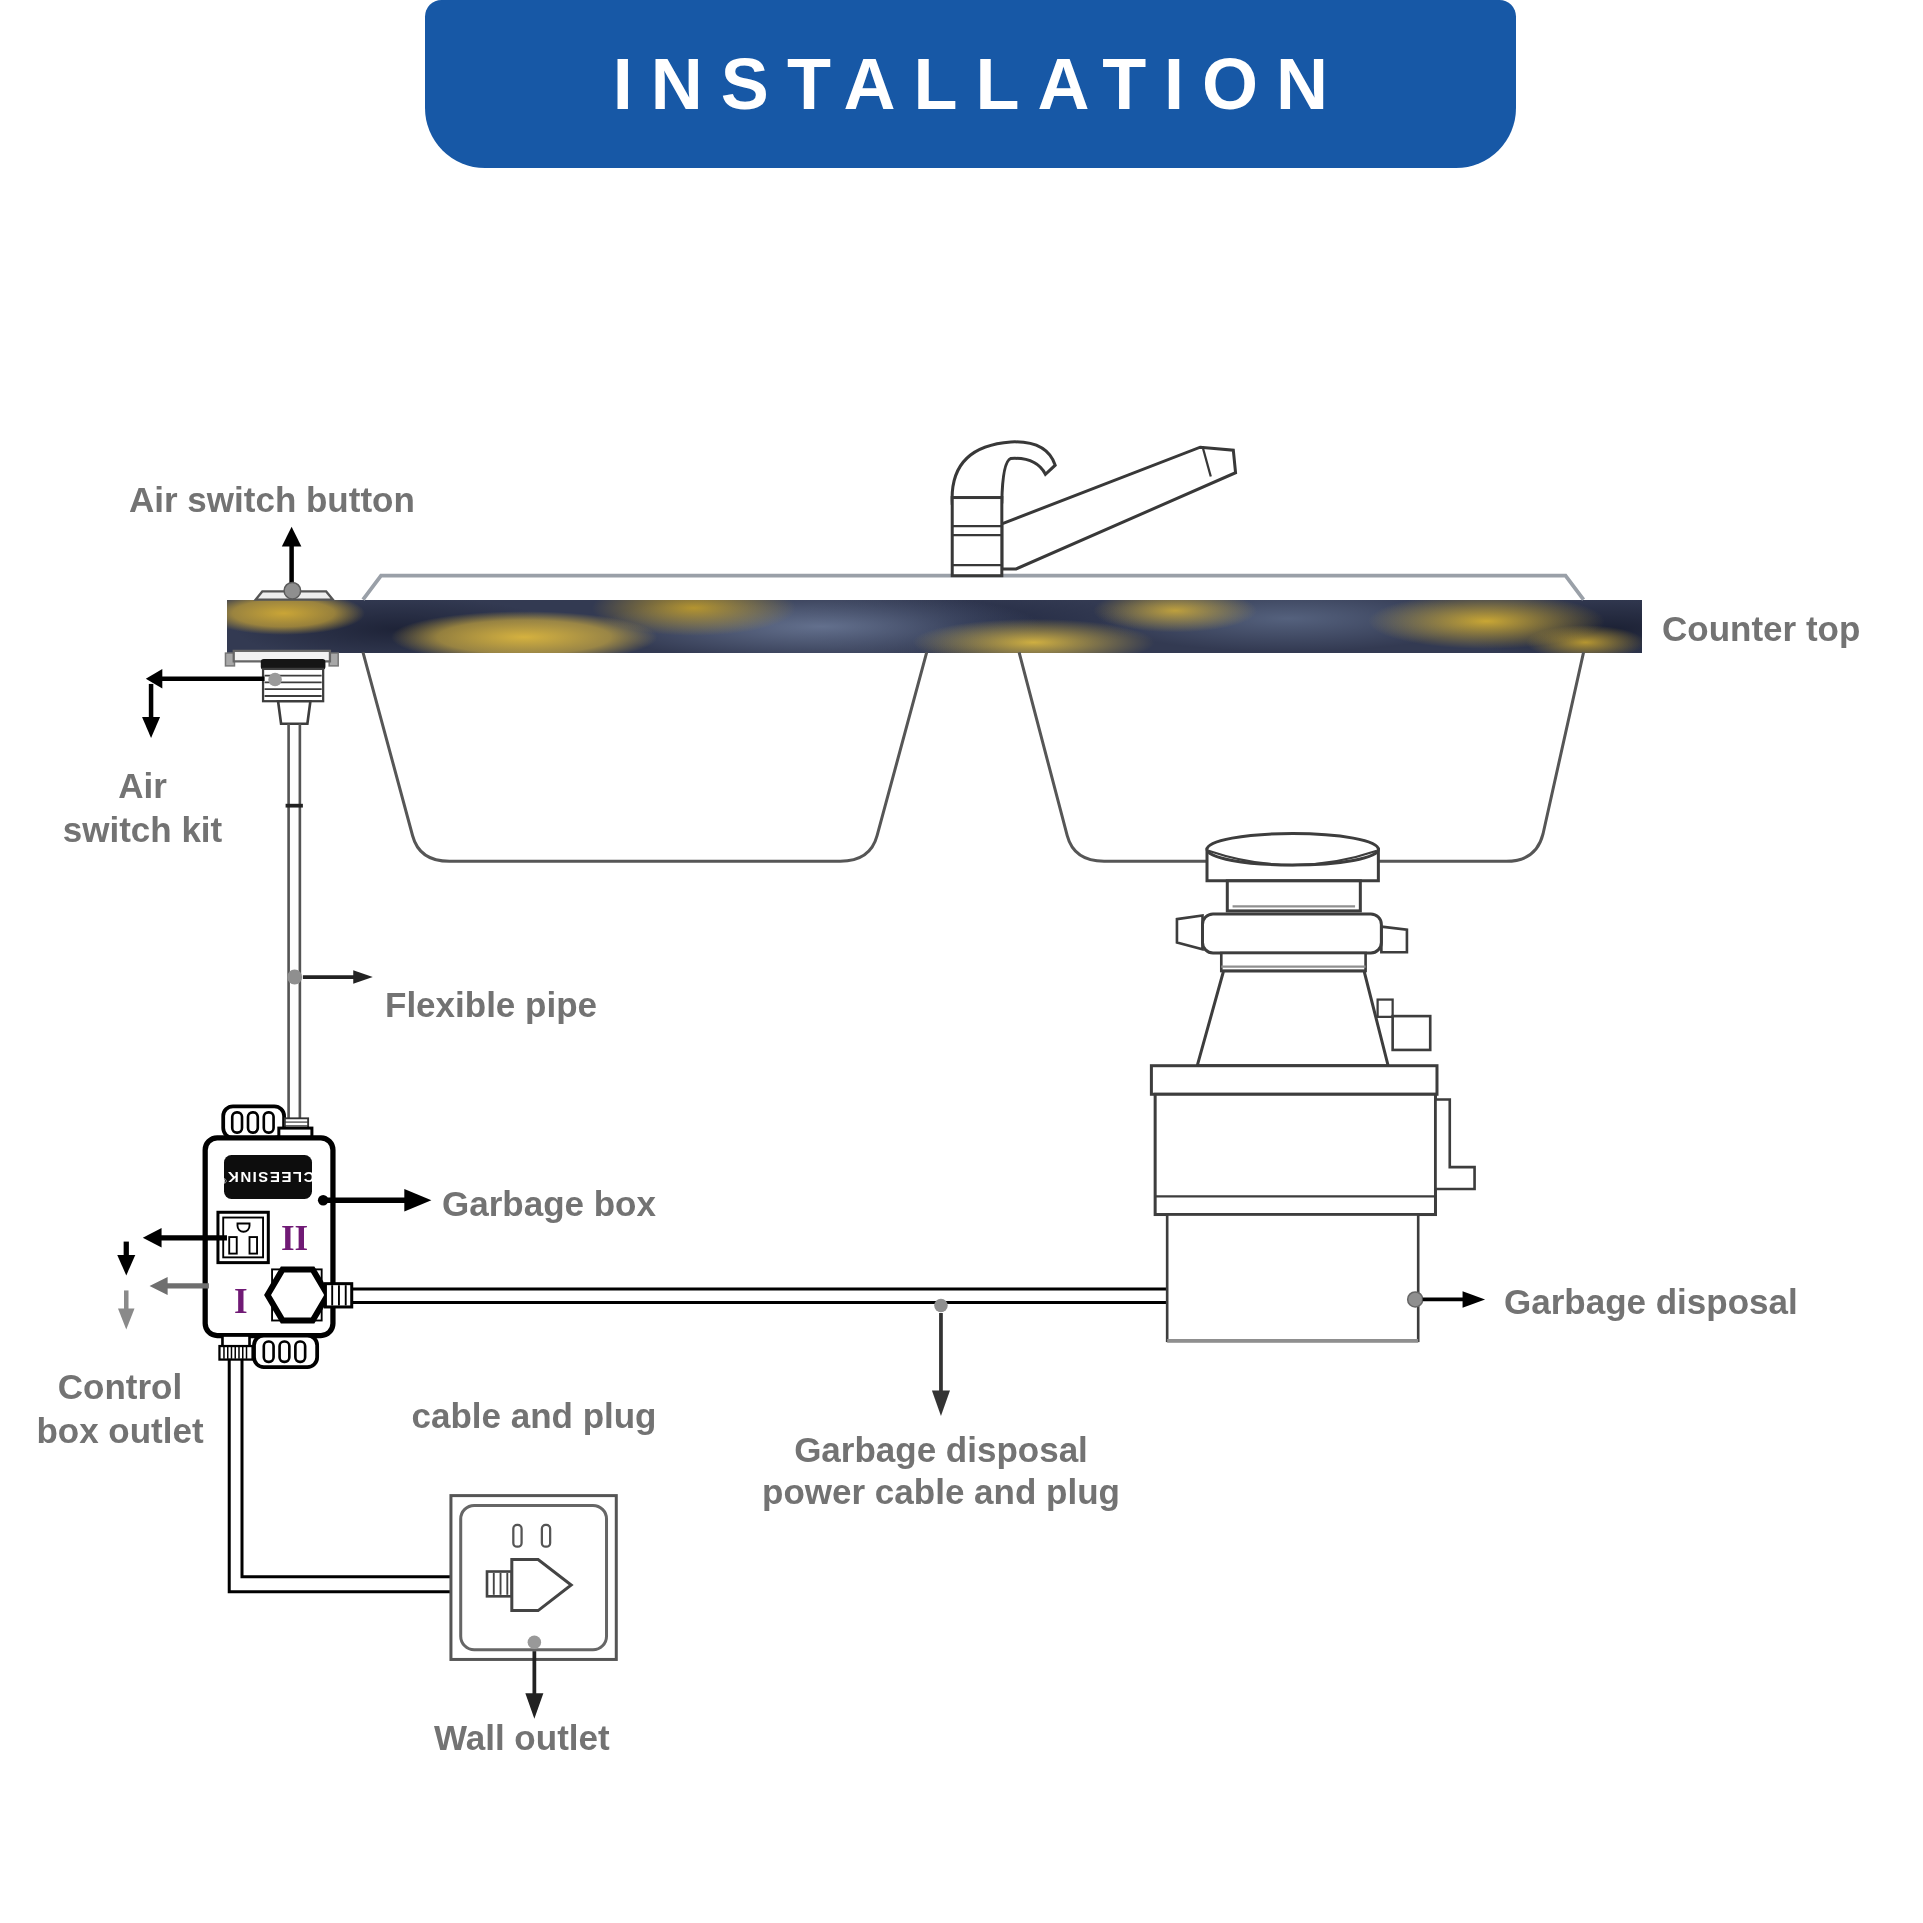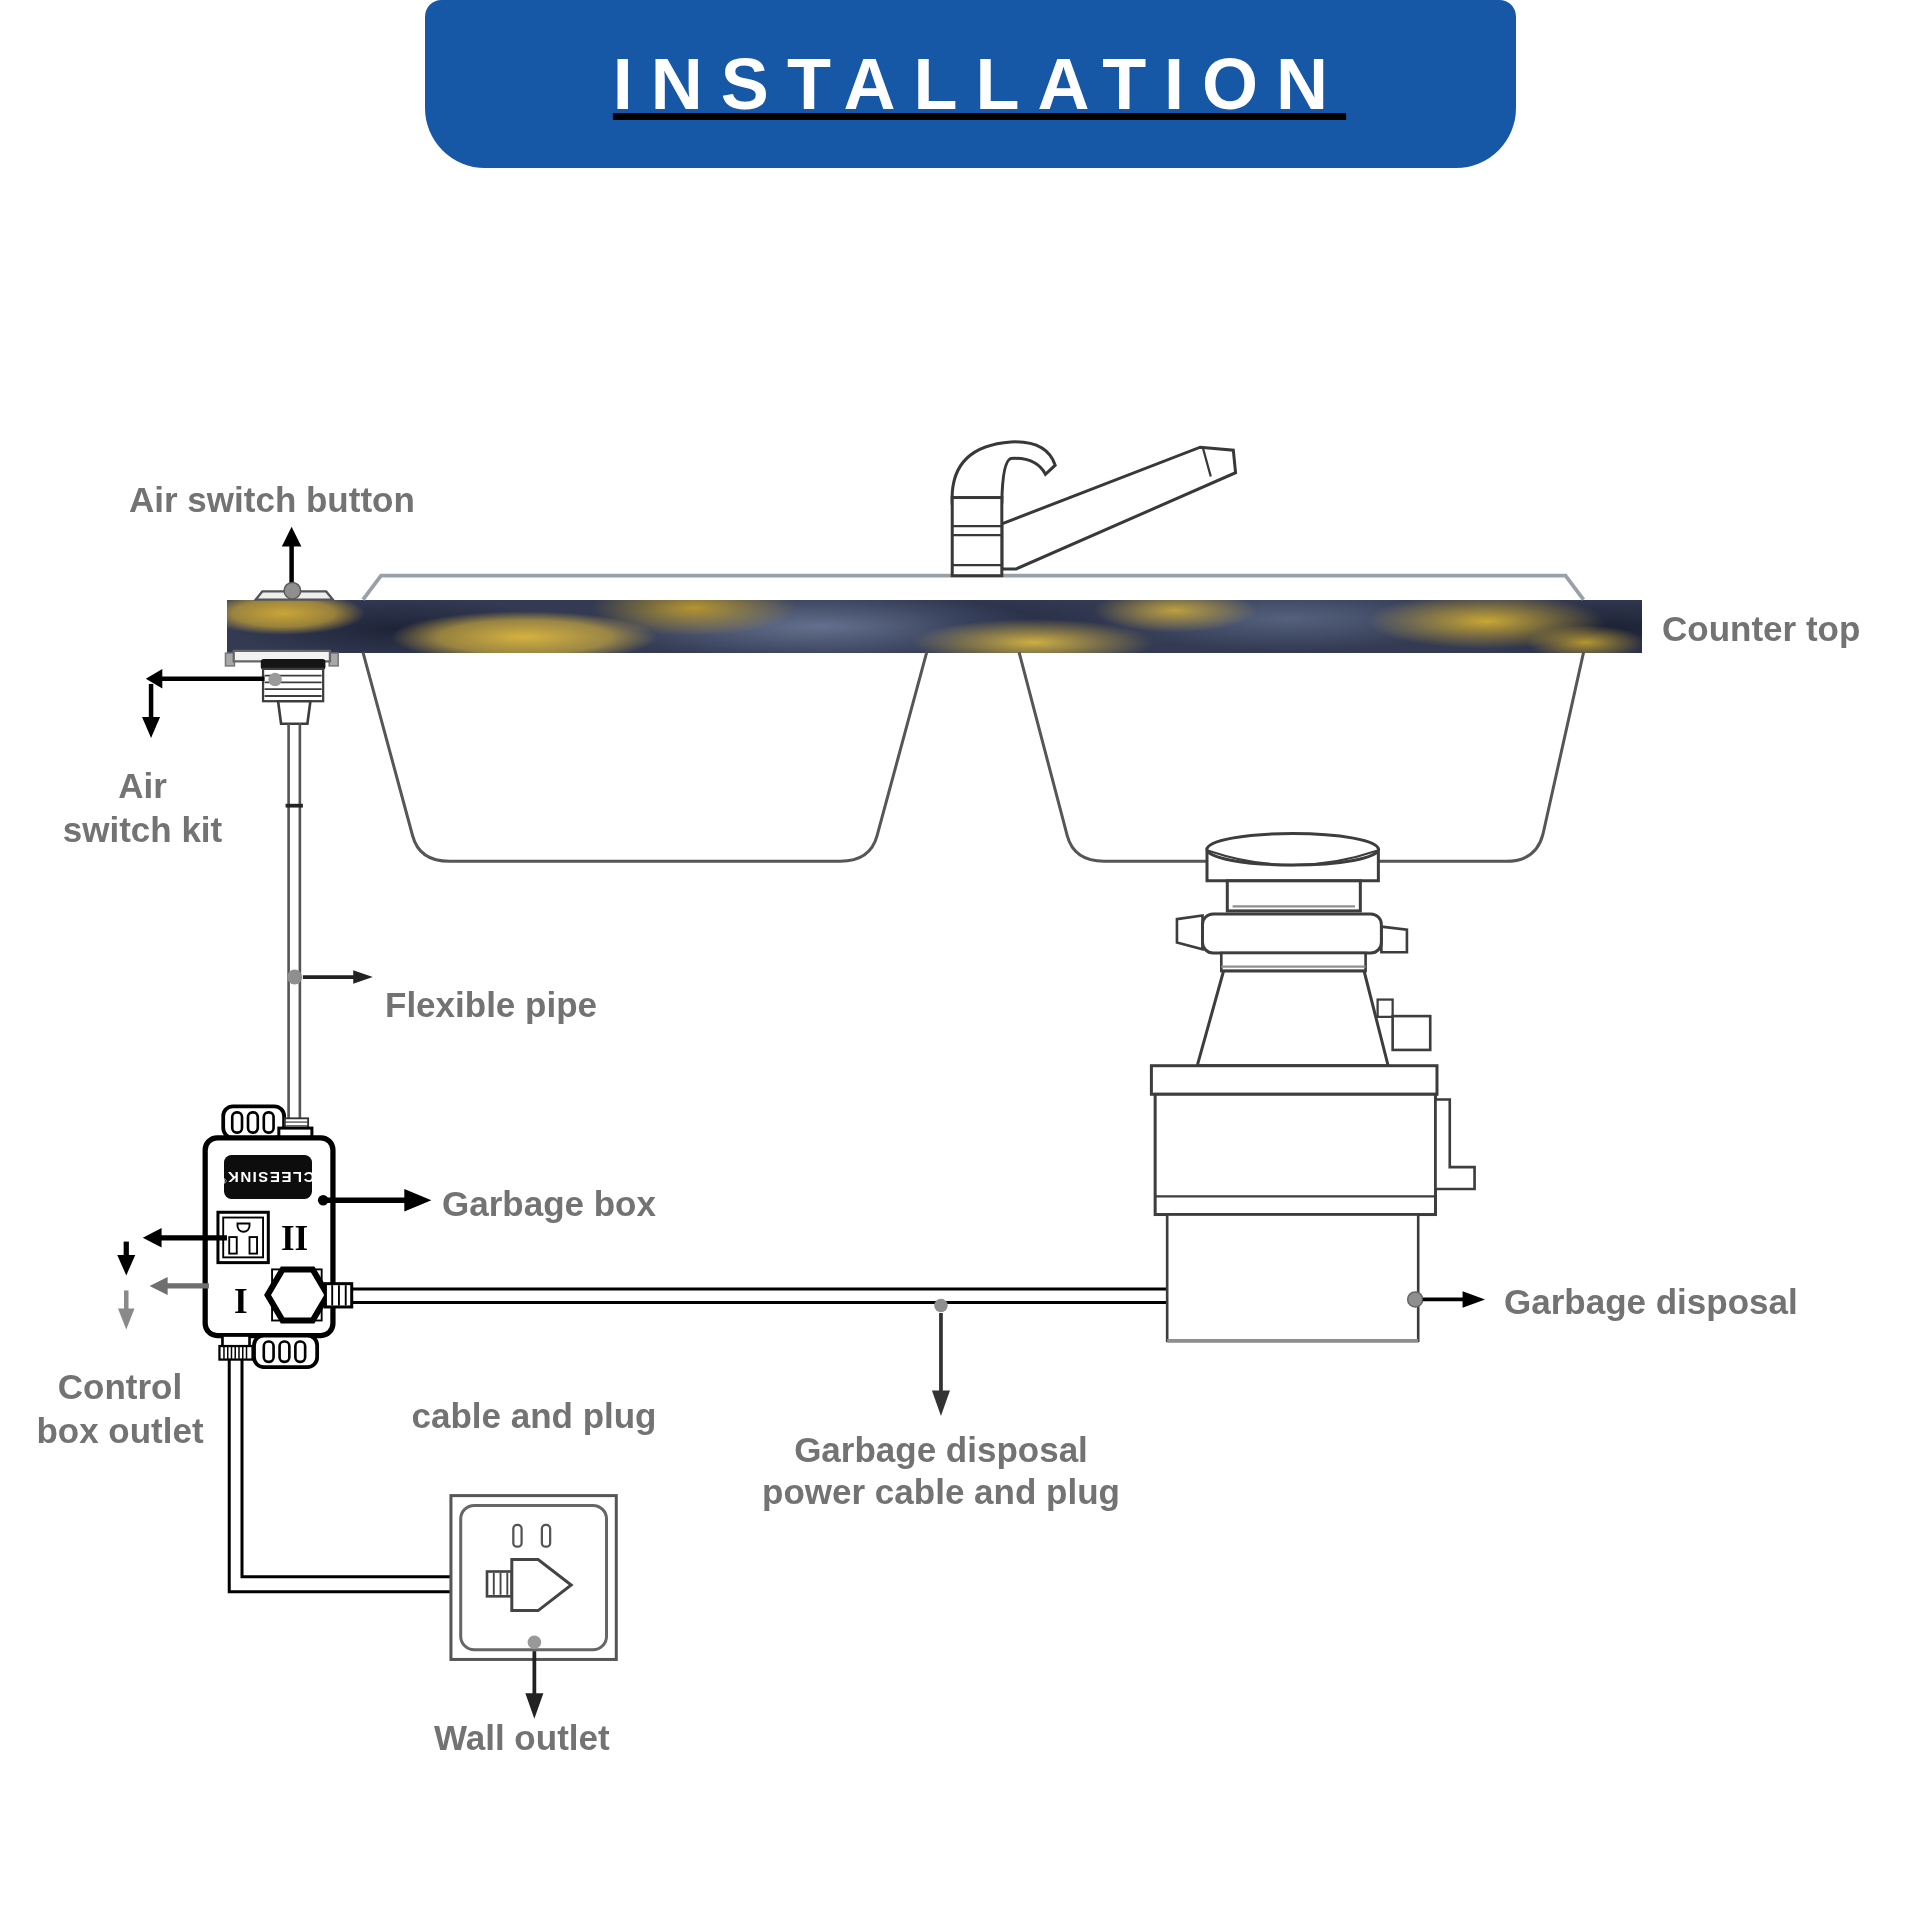--- a/index.html
+++ b/index.html
@@ -1,21 +1,21 @@
 <!DOCTYPE html>
 <html style="font-size:12px"><head>
 <meta charset="utf-8">
 <style>
   html,body{margin:0;padding:0;background:#fff;}
   #stage{position:relative;width:1924px;height:1924px;background:#ffffff;overflow:hidden;
          font-family:"Liberation Sans",sans-serif;}
   
   #banner{position:absolute;left:425px;top:0;width:1091px;height:168px;
           background:#1758a6;border-radius:16.5px 16.5px 60px 60px;
-          display:flex;align-items:center;justify-content:center;text-decoration:underline;}
+          display:flex;align-items:center;justify-content:center;}
   #banner .title{color:#ffffff;font-weight:bold;font-size:72px;letter-spacing:18px;text-indent:18px;}
   
   #counter-texture{position:absolute;left:227px;top:600px;width:1415px;height:53px;z-index:1;
     background-color:#333a52;
     background-image:
       radial-gradient(ellipse 113px 30px at 4% 25%, rgba(210,171,53,.95) 0%, rgba(210,171,53,.65) 45%, transparent 72%),
       radial-gradient(ellipse 180px 35px at 21% 70%, rgba(222,184,62,.95) 0%, rgba(222,184,62,.6) 48%, transparent 74%),
       radial-gradient(ellipse 150px 41px at 33% 15%, rgba(201,162,39,.85) 0%, transparent 68%),
       radial-gradient(ellipse 195px 38px at 57% 80%, rgba(224,188,64,.9) 0%, transparent 62%),
       radial-gradient(ellipse 128px 34px at 67% 20%, rgba(212,175,55,.85) 0%, transparent 64%),
@@ -23,21 +23,21 @@
       radial-gradient(ellipse 90px 26px at 96% 80%, rgba(206,168,46,.85) 0%, transparent 66%),
       radial-gradient(ellipse 316px 50px at 42% 50%, rgba(108,122,152,.85) 0%, transparent 70%),
       radial-gradient(ellipse 271px 47px at 75% 35%, rgba(93,107,136,.8) 0%, transparent 70%),
       radial-gradient(ellipse 225px 45px at 12% 55%, rgba(28,33,53,.9) 0%, transparent 72%),
       radial-gradient(ellipse 256px 45px at 52% 45%, rgba(32,39,64,.85) 0%, transparent 70%),
       radial-gradient(ellipse 210px 45px at 98% 55%, rgba(26,31,50,.9) 0%, transparent 75%);}
   #diagram{position:absolute;left:0;top:0;z-index:2;}
   
   .lbl{position:absolute;z-index:3;color:#737373;font-weight:bold;font-size:35px;line-height:1.2;white-space:nowrap;}
   .lbl.center{text-align:center;white-space:normal;line-height:44px;}
-  .numeral{position:absolute;z-index:3;color:#000000;font-family:"Liberation Serif",serif;font-weight:bold;font-size:35px;}
+  .numeral{position:absolute;z-index:3;color:#701a75;font-family:"Liberation Serif",serif;font-weight:bold;font-size:35px;}
   
   #cleesink{position:absolute;left:224px;top:1155px;width:88px;height:44px;background:#0d0d0d;
             border-radius:7.5px;z-index:3;display:flex;align-items:center;justify-content:center;}
   #cleesink .inner{transform:rotate(180deg);color:#fff;font-weight:bold;font-size:15px;letter-spacing:1.5px;}
   #cleesink .reg{font-size:7.5px;vertical-align:super;letter-spacing:0;}
 </style>
 </head>
 <body>
 
 <div id="stage">

